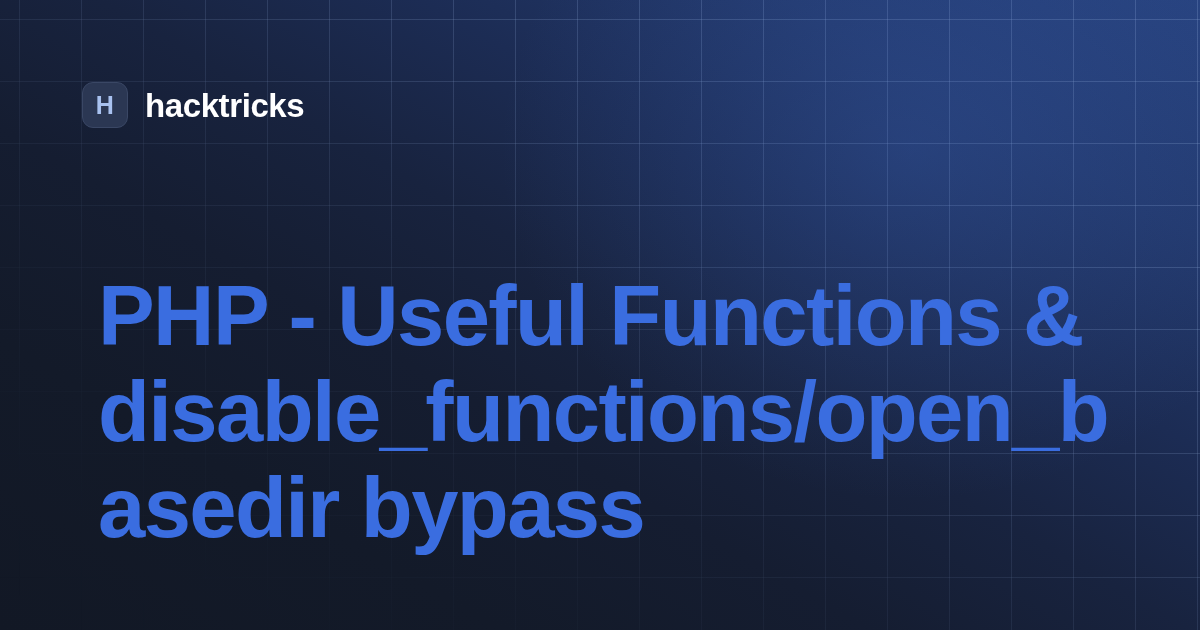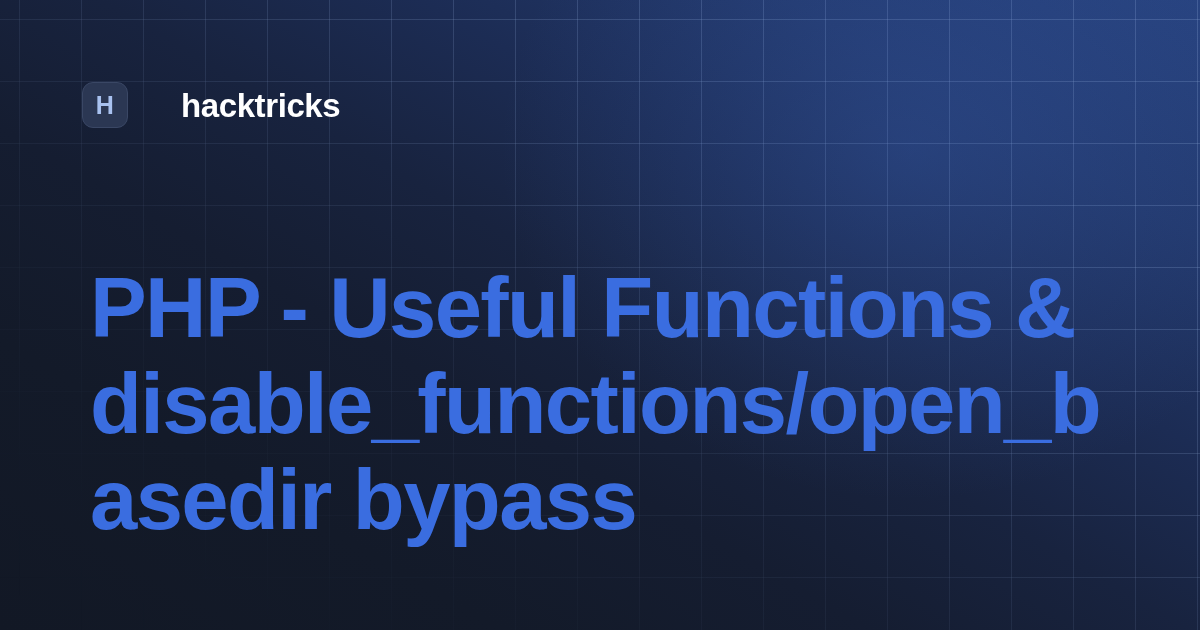--- a/index.html
+++ b/index.html
@@ -95,35 +95,34 @@
     font-weight: 700;
     line-height: 1;
     letter-spacing: 0.2px;
   }
   .brand-name {
     color: #ffffff;
     font-size: 33px;
     font-weight: 700;
     letter-spacing: -0.4px;
     line-height: 1;
-    padding-left: 36px;
   }
 
   
   .title {
     position: absolute;
     left: 82px;
     top: 252px;
     width: 1050px;
     color: #3a6de0;
     font-size: 85px;
     font-weight: 700;
     line-height: 96px;
     letter-spacing: -1.6px;
-    margin: 8px;
+    margin: 16px;
     word-break: normal;
     overflow-wrap: break-word;
   }
 </style>
 </head>
 <body>
 
 <div id="og-card">
 
   <div class="bg-gradient2"></div>

